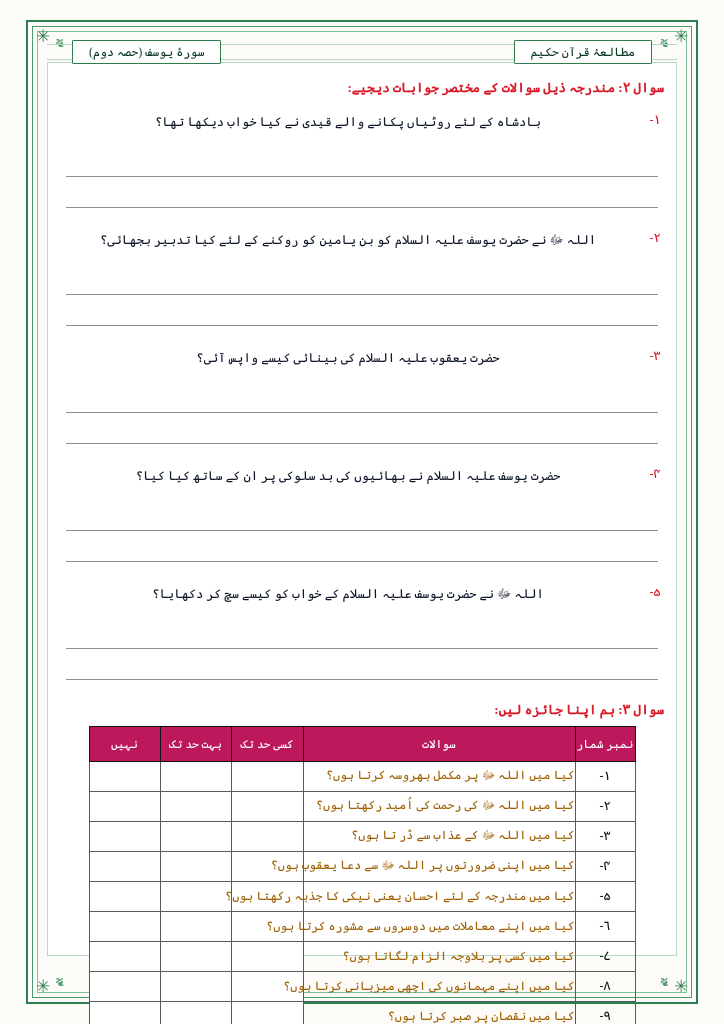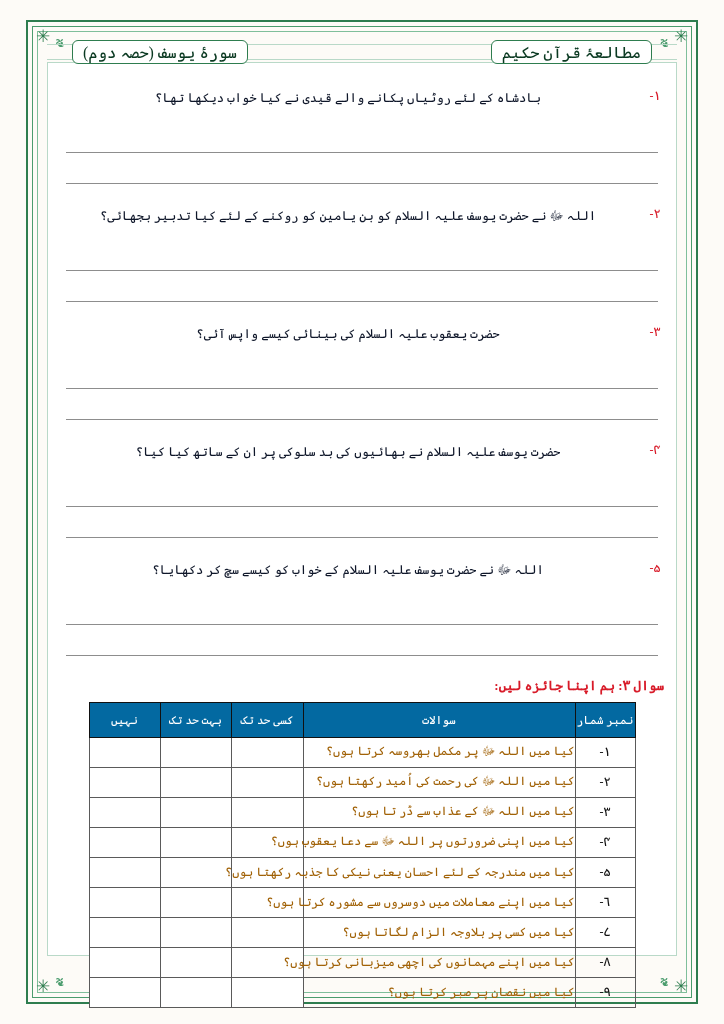--- a/index.html
+++ b/index.html
@@ -73,28 +73,28 @@
   .cc2 { right: 56px; top: 36px; }
   .cc3 { left: 56px;  bottom: 36px; }
   .cc4 { right: 56px; bottom: 36px; }
 
   
   .runhead {
     position: absolute;
     top: 40px;
     height: 22px;
     border: 1px solid #2e7d4f;
-    border-radius: 6px;
+    border-radius: 1px;
     background: #ffffff;
-    padding: 0 10px;
+    padding: 0 16px;
     display: flex;
     align-items: center;
     justify-content: center;
     font-family: "Liberation Serif", serif;
-    font-size: 16px;
+    font-size: 12px;
     color: #0b3a22;
     white-space: nowrap;
     direction: rtl;
     z-index: 4;
   }
   .runhead.left  { left: 72px; }
   .runhead.right { right: 72px; }
 
   .header-rule {
     position: absolute;
@@ -175,21 +175,21 @@
     direction: rtl;
   }
   table.assess th,
   table.assess td {
     border: 1px solid #5a5a5a;
     padding: 0;
     height: 29px;
     vertical-align: middle;
   }
   table.assess thead th {
-    background: #0369a1;
+    background: #be185d;
     color: #ffffff;
     border: 1px solid #111111;
     font-family: "Liberation Serif", serif;
     font-size: 11.5px;
     font-weight: normal;
     height: 34px;
     text-align: center;
   }
   .col-sr   { width: 60px; }
   .col-q    { width: 272px; }
@@ -306,20 +306,21 @@
   <div class="corner-curl cc1">❧</div>
   <div class="corner-curl cc2">❧</div>
   <div class="corner-curl cc3">❧</div>
   <div class="corner-curl cc4">❧</div>
 
   <div class="runhead left">سورۂ یوسف (حصہ دوم)</div>
   <div class="runhead right">مطالعۂ قرآن حکیم</div>
 
   <div class="body">
 
+    <div class="sec-heading">سوال ۲: مندرجہ ذیل سوالات کے مختصر جوابات دیجیے:</div>
 
     <div class="qlist">
 
       <div>
         <div class="qrow">
           <div class="qnum">۱-</div>
           <div class="qtext">بادشاہ کے لئے روٹیاں پکانے والے قیدی نے کیا خواب دیکھا تھا؟</div>
         </div>
         <div class="answer-lines">
           <div class="ln"></div>

